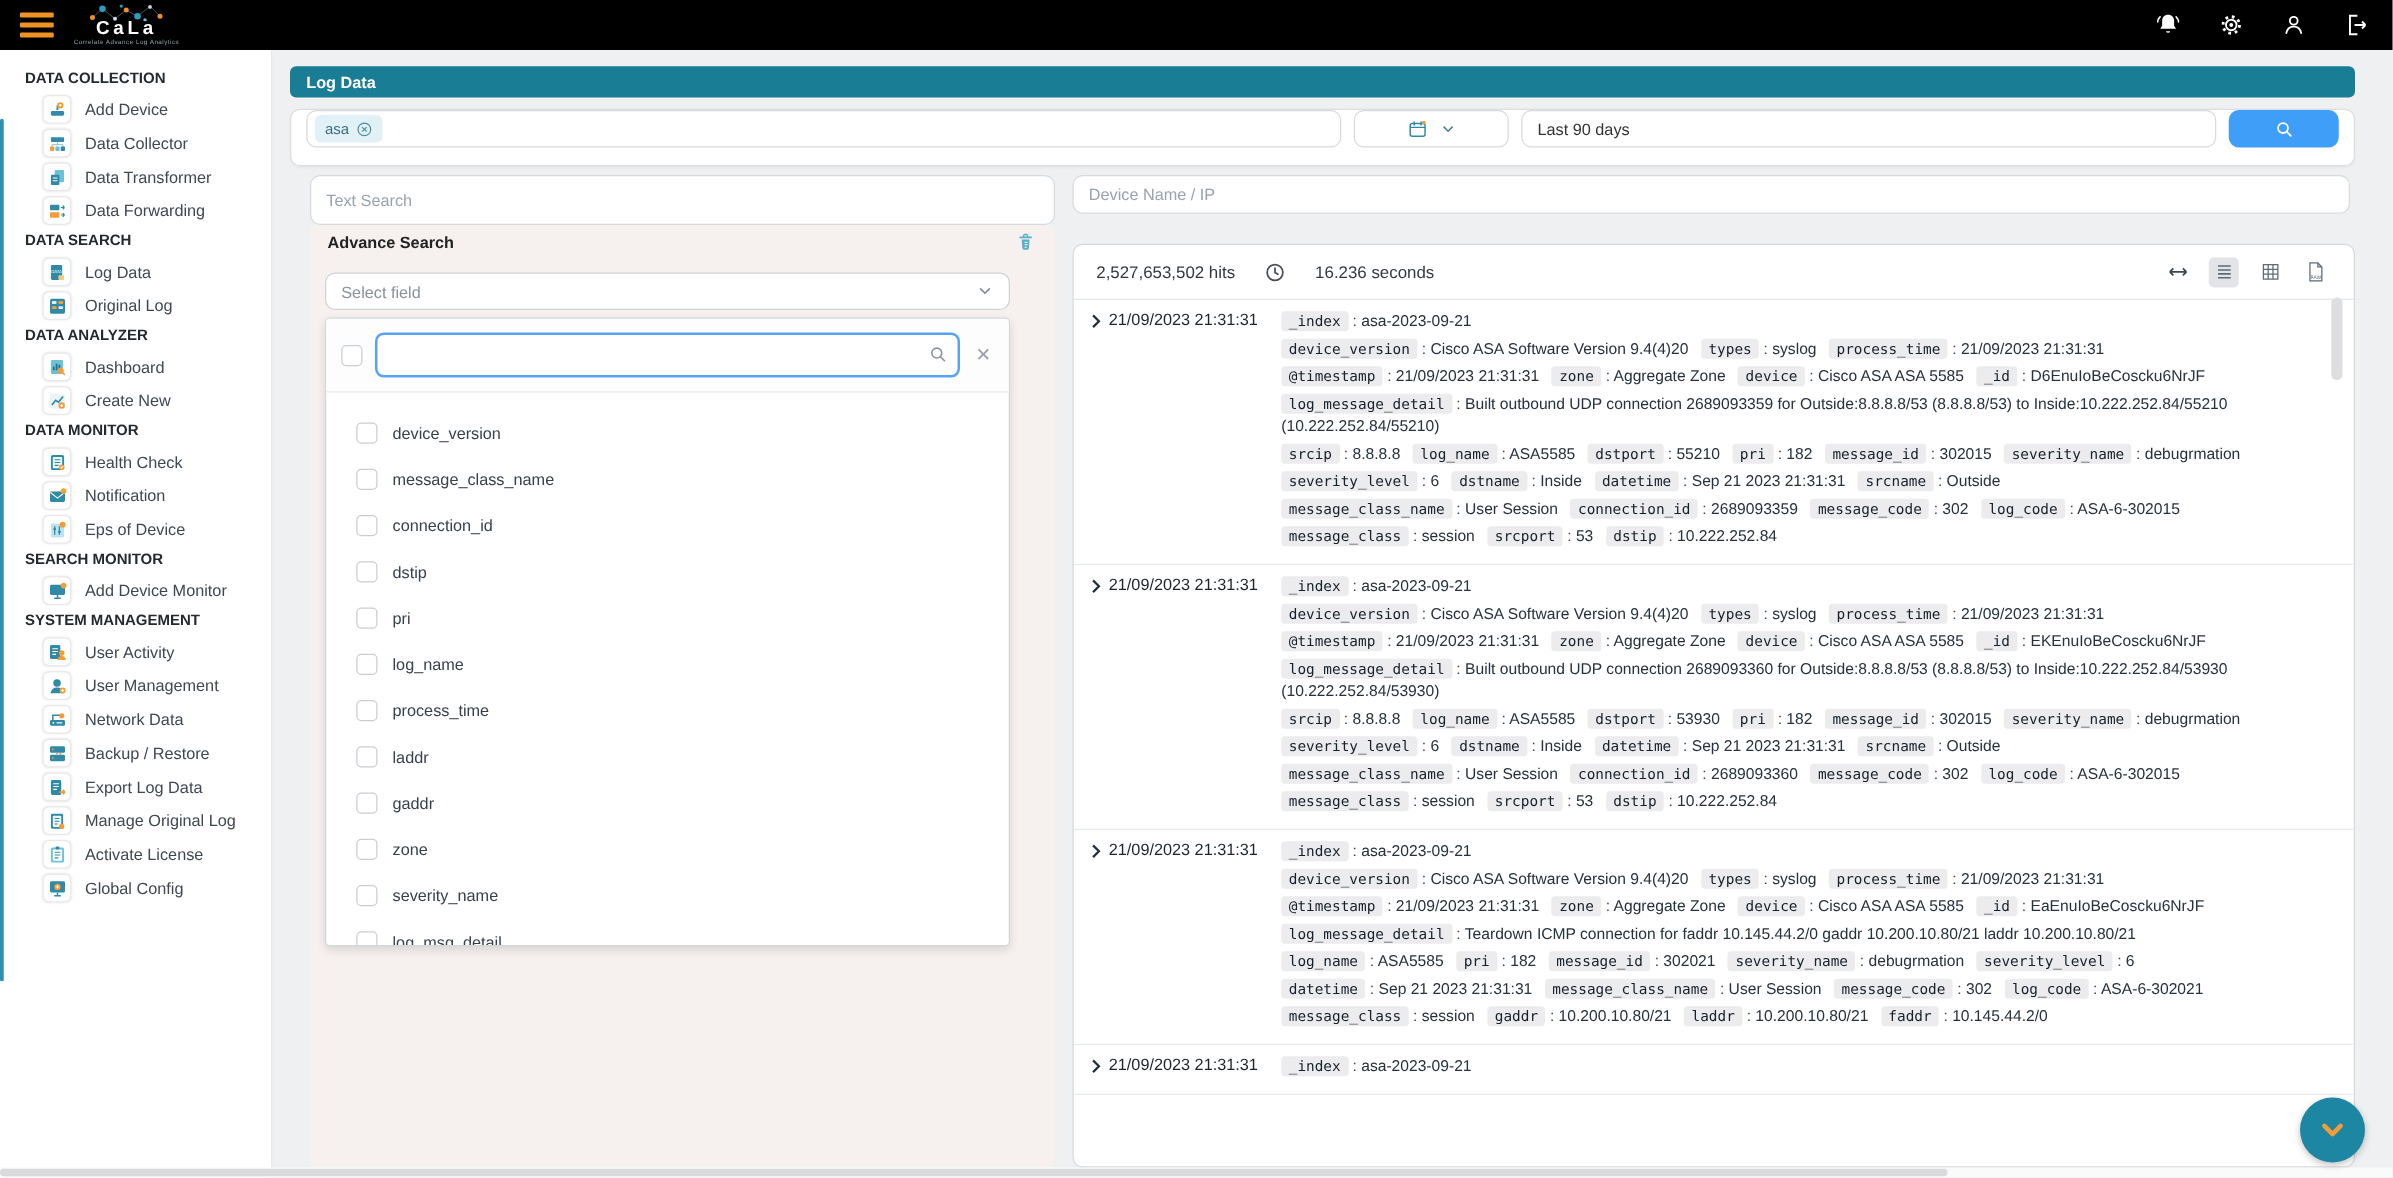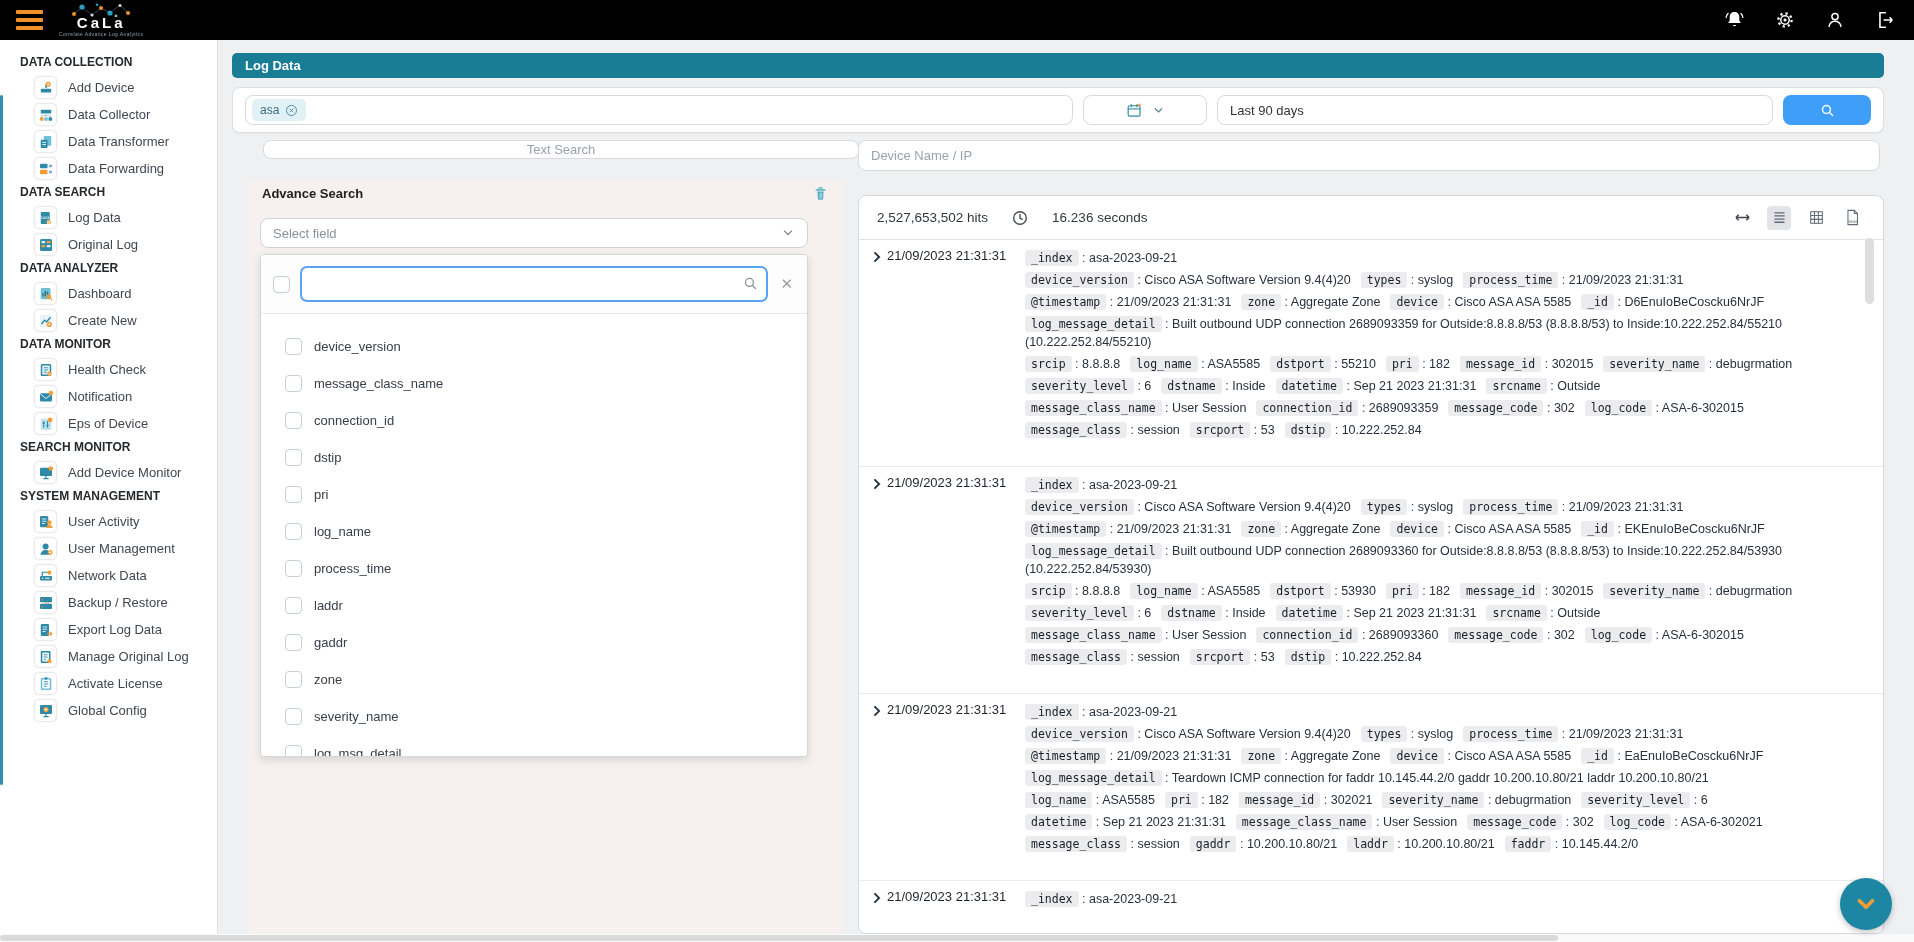--- a/index.html
+++ b/index.html
@@ -21,31 +21,31 @@
   .side-item { display:flex; align-items:center; gap:11px; height:27px; padding-left:34px; cursor:pointer; }
   .icon-box { width:23px; height:23px; border:1px solid #e9e9e9; border-radius:5px; background:#fff; box-shadow:0 0 2px rgba(0,0,0,.08); display:flex; align-items:center; justify-content:center; flex:0 0 auto; }
   .icon-box svg { width:18px; height:18px; }
   .side-label { font-size:13px; color:#3f4750; white-space:nowrap; }
   .left-strip { position:absolute; left:0; top:95px; width:3px; height:690px; background:#2f8fae; z-index:40; border-radius:2px; }
 
   
   .main { position:absolute; left:218px; top:40px; right:0; bottom:0; background:#eef0f2; }
   .page-header { position:absolute; left:14px; top:13px; width:1652px; height:25px; background:#1a7d96; border-radius:5px; color:#fff; font-weight:700; font-size:13px; display:flex; align-items:center; padding-left:13px; }
 
-  .search-panel { position:absolute; left:14px; top:47px; width:1652px; height:46px; background:#fff; border:1px solid #dcdfe2; border-radius:8px; box-shadow:0 1px 2px rgba(0,0,0,.04); display:flex; align-items:center; padding:0 12px; gap:10px; }
+  .search-panel { position:absolute; left:14px; top:47px; width:1652px; height:46px; background:#fff; border:1px solid #dcdfe2; border-radius:8px; box-shadow:0 1px 2px rgba(0,0,0,.04); display:flex; padding:0 12px; gap:10px; }
   .inp { background:#fff; border:1px solid #d7dade; border-radius:8px; height:30px; font-size:13px; color:#333; }
   .main-input { width:828px; display:flex; align-items:center; padding:0 6px; }
   .chip { background:#e1f1f6; border-radius:5px; height:22px; display:flex; align-items:center; gap:6px; padding:0 8px; font-size:12px; color:#3c6c7d; }
   .chip svg { width:13px; height:13px; cursor:pointer; }
   .cal-btn { width:124px; display:flex; align-items:center; justify-content:center; gap:8px; cursor:pointer; }
   .date-input { flex:1; padding:0 12px; outline:none; font-family:"Liberation Sans",sans-serif; }
   .search-btn { width:88px; height:30px; background:#3f9ff8; border:none; border-radius:8px; display:flex; align-items:center; justify-content:center; cursor:pointer; }
   .search-btn svg { width:17px; height:17px; }
 
-  .text-search { position:absolute; left:45px; top:100px; width:596px; height:19px; padding:0 12px; outline:none; font-family:"Liberation Sans",sans-serif;text-align:center; }
+  .text-search { position:absolute; left:30px; top:100px; width:596px; height:40px; padding:0 12px; outline:none; font-family:"Liberation Sans",sans-serif; }
   .device-search { position:absolute; left:640px; top:100px; width:1022px; height:31px; padding:0 12px; outline:none; font-family:"Liberation Sans",sans-serif; }
   ::placeholder { color:#9aa2ab; opacity:1; }
 
   
   .adv-col { position:absolute; left:30px; top:140px; width:596px; bottom:8px; background:#f6f1ef; border-radius:4px; }
   .adv-head { height:27px; display:flex; align-items:center; justify-content:space-between; padding:0 14px;gap:32px; }
   .adv-title { font-size:13px; font-weight:700; color:#222; }
   .trash { width:19px; height:19px; cursor:pointer; }
   .select-box { position:absolute; left:12px; top:38px; width:548px; height:30px; background:#fff; border:1px solid #cfd3d6; border-radius:8px; display:flex; align-items:center; justify-content:space-between; padding:0 12px; cursor:pointer; }
   .select-ph { font-size:13px; color:#8a9199; }
@@ -65,21 +65,21 @@
   .res-head { height:44px; display:flex; align-items:center; gap:24px; padding:0 18px; border-bottom:1px solid #e3e5e8; }
   .hits { font-size:13.5px; color:#33383d; }
   .dur { font-size:13.5px; color:#33383d; }
   .res-tools { margin-left:auto; display:flex; align-items:center; gap:13px; }
   .tool { width:24px; height:24px; display:flex; align-items:center; justify-content:center; border-radius:4px; cursor:pointer; }
   .tool.active { background:#e2e4e8; }
   .col-head { height:33px; display:flex; align-items:center; border-bottom:1px solid #e3e5e8; }
   .time-col-h { width:166px; padding-left:18px; display:flex; align-items:center; gap:6px; font-size:13px; font-weight:700; color:#202326; }
   .src-col-h { font-size:13px; font-weight:700; color:#202326; }
   .rows { }
-  .row { display:flex; border-bottom:1px solid #e8eaec; padding:8px 0 24px; }
+  .row { display:flex; border-bottom:1px solid #e8eaec; padding:8px 0 9px; }
   .time-cell { width:166px; flex:0 0 auto; padding-left:12px; display:flex; align-items:flex-start; gap:4px; font-size:13px; color:#1d242b; }
   .time-cell svg { margin-top:2px; cursor:pointer; flex:0 0 auto; }
   .src-cell { flex:1; padding-right:46px; }
   .srcline { display:flex; flex-wrap:wrap; column-gap:10px; row-gap:3px; margin-bottom:4px; align-items:baseline; }
   .kv { display:inline; }
   .k { font-family:"DejaVu Sans Mono",monospace; font-size:11.5px; background:#ececee; color:#16202a; padding:1px 6px; border-radius:3px; }
   .sep { font-size:12.5px; color:#3a4450; }
   .v { font-size:12.5px; color:#27313c; }
   .vscroll { position:absolute; right:9px; top:42px; width:9px; height:66px; background:#dcdee0; border-radius:5px; }
 

